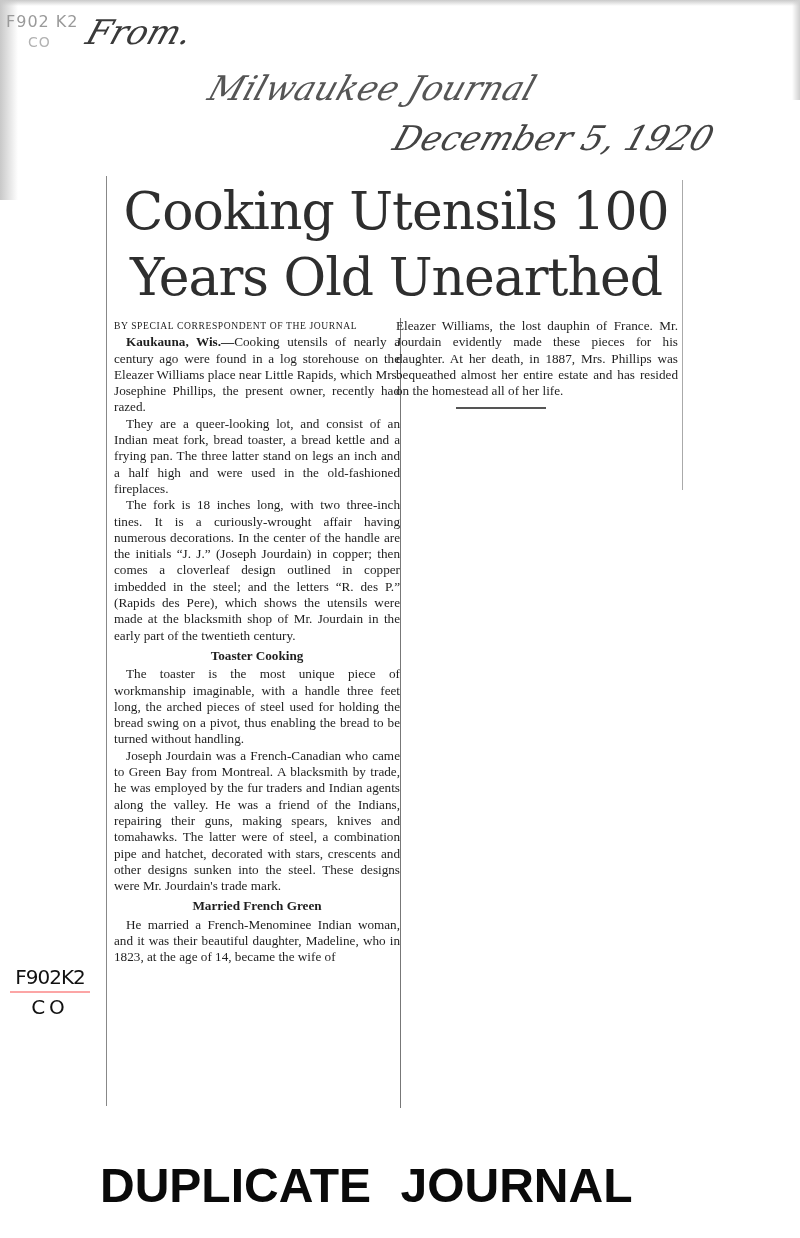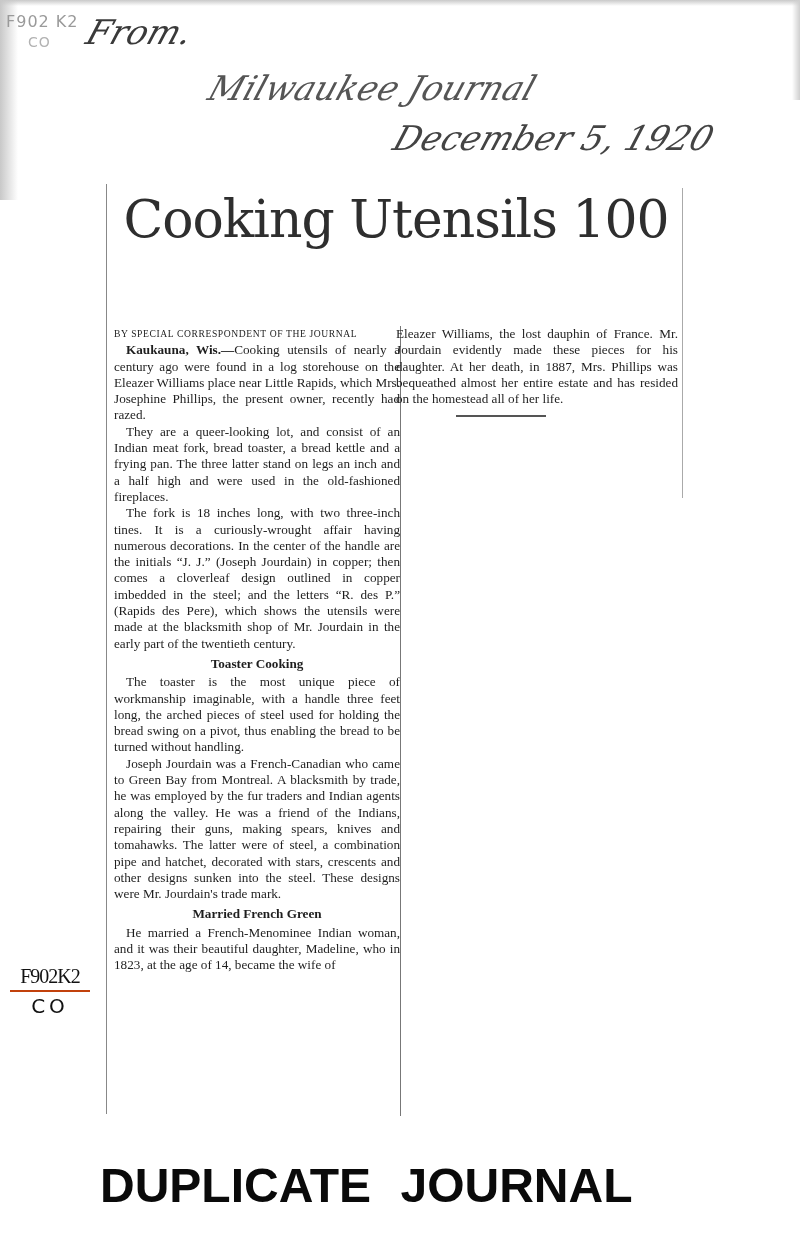--- a/index.html
+++ b/index.html
@@ -29,21 +29,21 @@
   .ghost-code .sub { display: block; padding-left: 22px; font-size: 14px; color: #b2b2b2; }
   .hand {
     position: absolute; font-family: "DejaVu Serif", serif; font-style: italic;
     color: #3a3a3a; transform: skewX(-18deg);
   }
   .hand-from { left: 88px; top: 12px; font-size: 34px; }
   .hand-paper { left: 210px; top: 68px; font-size: 34px; color: #555; }
   .hand-date { left: 395px; top: 118px; font-size: 34px; color: #444; }
 
   .clipping {
-    position: absolute; left: 106px; top: 184px; width: 578px; height: 934px;
+    position: absolute; left: 106px; top: 176px; width: 578px; height: 934px;
   }
   .clip-border-left {
     position: absolute; left: 0; top: 0; width: 1px; height: 930px; background: #888;
   }
   .clip-border-right-top {
     position: absolute; left: 576px; top: 4px; width: 1px; height: 310px; background: #aaa;
   }
   .headline {
     position: absolute; left: 6px; top: 2px; width: 568px;
     font-family: "DejaVu Serif", serif; font-size: 52px; line-height: 66px;
@@ -68,21 +68,21 @@
   .subhead {
     font-weight: bold; text-align: center; margin: 4px 0 2px 0; font-size: 13.2px;
   }
   .endrule {
     width: 90px; height: 2px; background: #555; margin: 8px 0 0 60px;
   }
   .margin-code {
     position: absolute; left: 10px; top: 965px; width: 80px; text-align: center;
     font-family: "DejaVu Sans", sans-serif; font-size: 20px; color: #111;
   }
-  .margin-code .top { display: block; padding-bottom: 2px; border-bottom: 2px solid #c2410c; letter-spacing: -1px; font-family: Liberation Serif, serif; }
+  .margin-code .top { display: block; padding-bottom: 2px; border-bottom: 2px solid #fca5a5; letter-spacing: -1px; }
   .margin-code .bottom { display: block; padding-top: 2px; letter-spacing: 4px; }
   .stamp {
     position: absolute; left: 100px; top: 1158px; width: 610px;
     font-family: "Liberation Sans", sans-serif; font-weight: bold;
     font-size: 48px; letter-spacing: 0px; color: #0a0a0a; word-spacing: 16px;
   }
 </style>
 </head>
 <body>
 
@@ -98,20 +98,21 @@
 <div class="hand hand-from">From.</div>
 <div class="hand hand-paper">Milwaukee Journal</div>
 <div class="hand hand-date">December 5, 1920</div>
 
 <div class="clipping">
   <div class="clip-border-left"></div>
   <div class="clip-border-right-top"></div>
 
   <div class="headline">
     <div>Cooking Utensils 100</div>
+    <div>Years Old Unearthed</div>
   </div>
 
   <div class="col col-left">
     <span class="byline">BY SPECIAL CORRESPONDENT OF THE JOURNAL</span>
     <p><span class="dateline">Kaukauna, Wis.—</span><span>Cooking utensils of nearly a century ago were found in a log storehouse on the Eleazer Williams place near Little Rapids, which Mrs. Josephine Phillips, the present owner, recently had razed.</span></p>
     <p>They are a queer-looking lot, and consist of an Indian meat fork, bread toaster, a bread kettle and a frying pan. The three latter stand on legs an inch and a half high and were used in the old-fashioned fireplaces.</p>
     <p>The fork is 18 inches long, with two three-inch tines. It is a curiously-wrought affair having numerous decorations. In the center of the handle are the initials “J. J.” (Joseph Jourdain) in copper; then comes a cloverleaf design outlined in copper imbedded in the steel; and the letters “R. des P.” (Rapids des Pere), which shows the utensils were made at the blacksmith shop of Mr. Jourdain in the early part of the twentieth century.</p>
     <div class="subhead">Toaster Cooking</div>
     <p>The toaster is the most unique piece of workmanship imaginable, with a handle three feet long, the arched pieces of steel used for holding the bread swing on a pivot, thus enabling the bread to be turned without handling.</p>
     <p>Joseph Jourdain was a French-Canadian who came to Green Bay from Montreal. A blacksmith by trade, he was employed by the fur traders and Indian agents along the valley. He was a friend of the Indians, repairing their guns, making spears, knives and tomahawks. The latter were of steel, a combination pipe and hatchet, decorated with stars, crescents and other designs sunken into the steel. These designs were Mr. Jourdain's trade mark.</p>

